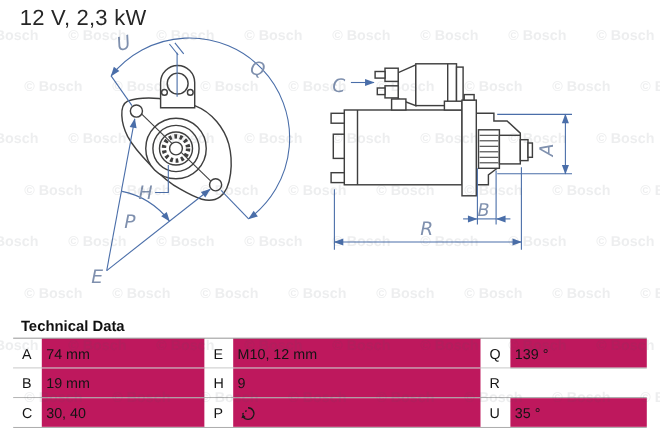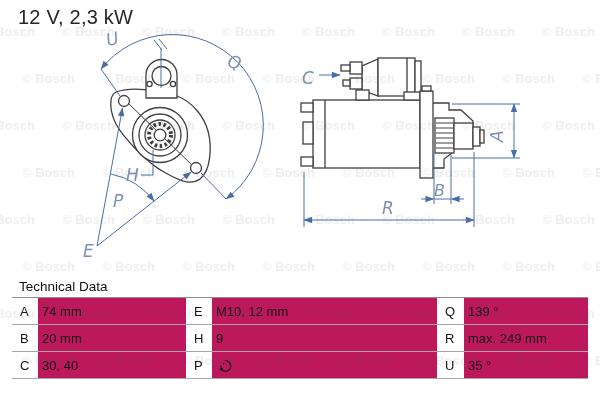--- a/index.html
+++ b/index.html
@@ -3,21 +3,21 @@
 <meta charset="utf-8">
 <style>
   html,body{margin:0;padding:0;}
   body{width:600px;height:400px;background:#ffffff;font-family:"Liberation Sans",sans-serif;position:relative;overflow:hidden;}
   .stage{position:absolute;left:0;top:0;width:600px;height:400px;}
   .title{position:absolute;left:18px;top:6px;font-size:20px;color:#262626;letter-spacing:.2px;}
   .wm-layer{position:absolute;left:0;top:0;width:600px;height:400px;z-index:50;pointer-events:none;overflow:hidden;}
   .wm{position:absolute;font-weight:bold;font-size:13px;color:rgba(80,86,98,0.10);white-space:nowrap;}
   svg.drawing{position:absolute;left:0;top:0;}
   .tech{position:absolute;left:12px;top:279px;width:576px;z-index:10;}
-  .tech-heading{font-size:13.5px;font-weight:normal;color:#101010;margin:0 0 3px 7px;}
+  .tech-heading{font-size:13.5px;font-weight:bold;color:#101010;margin:10px 0 3px 7px;}
   .t-table{border-top:1px solid #8f8f8f;}
   .t-row{display:grid;grid-template-columns:26px 148px 26px 225px 27px 124px;height:26px;border-bottom:1px solid #a6a6a6;}
   .t-key{display:flex;align-items:center;padding-left:8px;font-size:13px;color:#141414;background:#ffffff;}
   .t-val{display:flex;align-items:center;padding-left:4px;font-size:13px;color:#141414;background:#be185d;}
   .t-val svg{margin-left:2px;}
   .cad{font-family:"DejaVu Sans",sans-serif;font-style:italic;font-size:17px;fill:#7f90ae;}
   .cad-s{font-size:16px;}
 </style>
 </head>
 <body>
@@ -135,25 +135,24 @@
         <div class="t-key">A</div>
         <div class="t-val">74 mm</div>
         <div class="t-key">E</div>
         <div class="t-val">M10, 12 mm</div>
         <div class="t-key">Q</div>
         <div class="t-val">139 °</div>
       </div>
 
       <div class="t-row">
         <div class="t-key">B</div>
-        <div class="t-val">20 mm</div>
+        <div class="t-val">19 mm</div>
         <div class="t-key">H</div>
         <div class="t-val">9</div>
         <div class="t-key">R</div>
-        <div class="t-val">max. 249 mm</div>
       </div>
 
       <div class="t-row">
         <div class="t-key">C</div>
         <div class="t-val">30, 40</div>
         <div class="t-key">P</div>
         <div class="t-val">
           <svg width="15" height="15" viewBox="0 0 14 15">
             <path d="M 7,2.7 A 5.3,5.3 0 1 1 2.41,10.65" stroke="#1a1a1a" stroke-width="1.2" fill="none"></path>
             <path d="M 1.72,8.46 A 5.3,5.3 0 0 0 5.63,2.88" stroke="#1a1a1a" stroke-width="1.2" fill="none" stroke-dasharray="1.6 2"></path>

